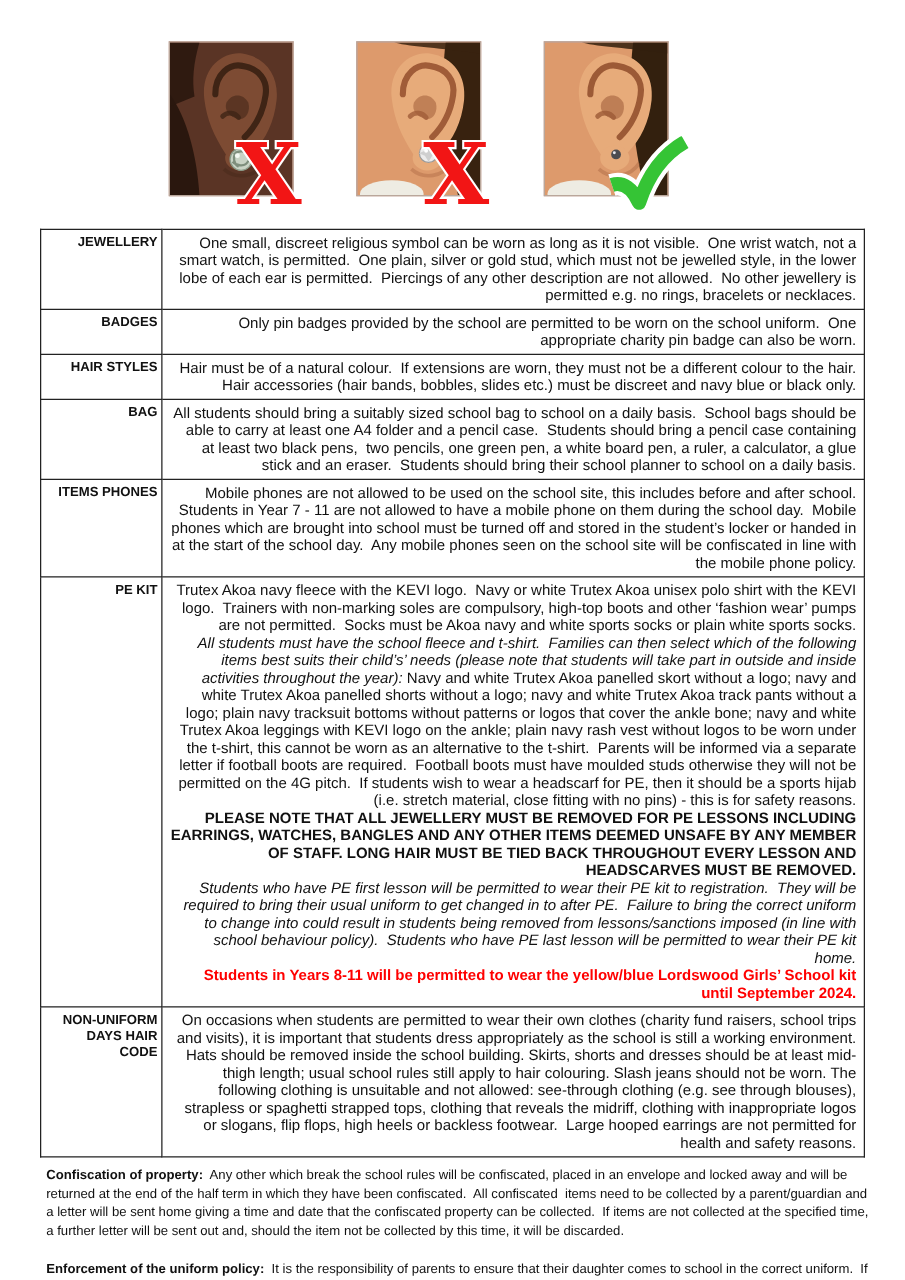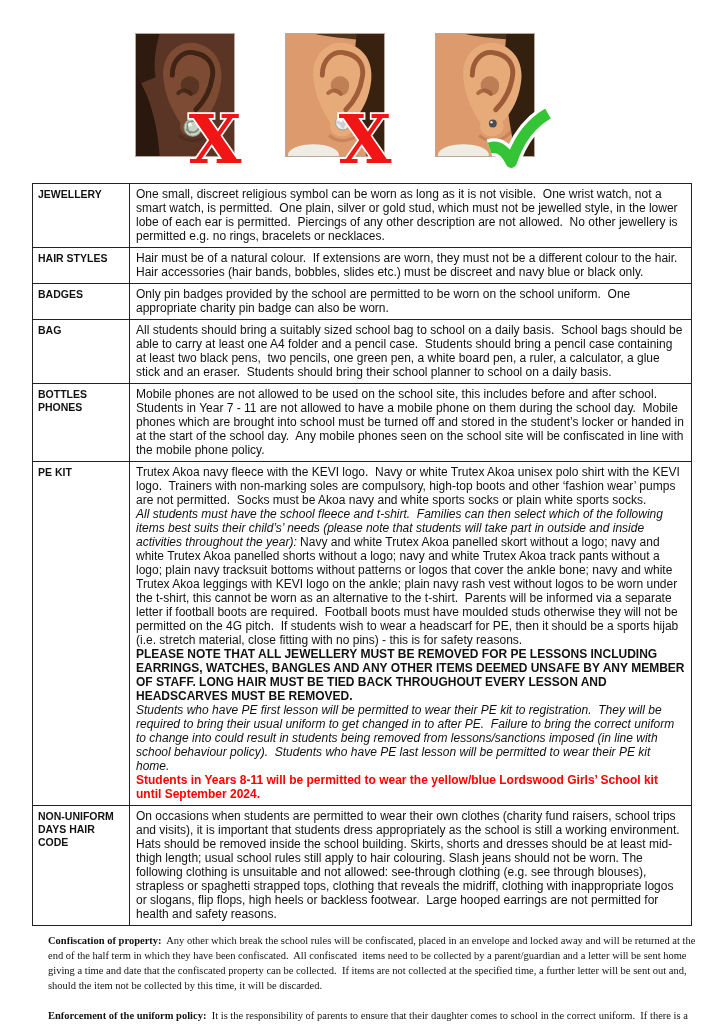--- a/index.html
+++ b/index.html
@@ -9,31 +9,31 @@
     position:relative;
   }
   
   .ear-row{display:flex;gap:50px;margin:33px 0 0 135px;}
   .ear-fig{position:relative;width:100px;height:124px;box-sizing:border-box;border:1px solid #b9a79b;background:#c98;}
   .ear-fig svg.photo{display:block;width:100%;height:100%;}
   .mark{position:absolute;pointer-events:none;}
   .mark.x{width:58px;height:68px;right:-10px;bottom:-19px;}
   .mark.check{width:70px;height:60px;right:-19px;bottom:-13px;}
   
-  table.rules{border-collapse:collapse;margin:26px 0 0 32px;width:660px;table-layout:fixed;border:1.5px solid #222;}
+  table.rules{border-collapse:collapse;margin:26px 0 0 32px;width:660px;table-layout:fixed;border:1.5px solid #222;text-align:right;}
   table.rules td{border:1px solid #222;vertical-align:top;}
   td.label{width:88px;font-weight:bold;font-size:10.5px;line-height:13px;padding:4px 3px 4px 5px;letter-spacing:0;}
   td.content{font-size:12px;line-height:14px;padding:3px 6px 4px 6px;white-space:pre-wrap;}
   .seg.n{}
   .seg.b{font-weight:bold;}
   .seg.i{font-style:italic;margin-top:36px;}
   .seg.rb{font-weight:bold;color:var(--alert-red,#ff0000);}
   
   .paras{margin:7px 22px 0 32px;font-size:10.5px;line-height:15px;}
-  .para{white-space:pre-wrap;margin:0 0 15px 16px;font-family:Liberation Serif, serif;}
+  .para{white-space:pre-wrap;margin:0 0 15px 5px;}
 </style>
 </head>
 <body>
 
 <div class="ear-row">
     <div class="ear-fig">
       <svg class="photo" viewBox="0 0 100 124" preserveAspectRatio="none">
     <rect width="100" height="124" fill="#5a3425"></rect>
     <path d="M0 42 C14 62 22 92 24 124 H0 Z" fill="#2a170e"></path>
             <path d="M0 0 H24 C19 18 18 30 20 44 L0 52 Z" fill="#2a170e" opacity=".9"></path>
@@ -94,33 +94,33 @@
     </div>
   </div>
 
 <table class="rules">
   <tbody>
       <tr>
         <td class="label">JEWELLERY</td>
         <td class="content"><span class="seg n">One small, discreet religious symbol can be worn as long as it is not visible.  One wrist watch, not a smart watch, is permitted.  One plain, silver or gold stud, which must not be jewelled style, in the lower lobe of each ear is permitted.  Piercings of any other description are not allowed.  No other jewellery is permitted e.g. no rings, bracelets or necklaces.</span></td>
       </tr>
       <tr>
+        <td class="label">BADGES</td>
+        <td class="content"><span class="seg n">Only pin badges provided by the school are permitted to be worn on the school uniform.  One appropriate charity pin badge can also be worn.</span></td>
+      </tr>
+      <tr>
         <td class="label">HAIR STYLES</td>
         <td class="content"><span class="seg n">Hair must be of a natural colour.  If extensions are worn, they must not be a different colour to the hair.  Hair accessories (hair bands, bobbles, slides etc.) must be discreet and navy blue or black only.</span></td>
-      </tr>
-      <tr>
-        <td class="label">BADGES</td>
-        <td class="content"><span class="seg n">Only pin badges provided by the school are permitted to be worn on the school uniform.  One appropriate charity pin badge can also be worn.</span></td>
       </tr>
       <tr>
         <td class="label">BAG</td>
         <td class="content"><span class="seg n">All students should bring a suitably sized school bag to school on a daily basis.  School bags should be able to carry at least one A4 folder and a pencil case.  Students should bring a pencil case containing at least two black pens,  two pencils, one green pen, a white board pen, a ruler, a calculator, a glue stick and an eraser.  Students should bring their school planner to school on a daily basis.</span></td>
       </tr>
       <tr>
-        <td class="label">BOTTLES PHONES</td>
+        <td class="label">ITEMS PHONES</td>
         <td class="content"><span class="seg n">Mobile phones are not allowed to be used on the school site, this includes before and after school.  Students in Year 7 - 11 are not allowed to have a mobile phone on them during the school day.  Mobile phones which are brought into school must be turned off and stored in the student’s locker or handed in at the start of the school day.  Any mobile phones seen on the school site will be confiscated in line with the mobile phone policy.</span></td>
       </tr>
       <tr>
         <td class="label">PE KIT</td>
         <td class="content"><span class="seg n">Trutex Akoa navy fleece with the KEVI logo.  Navy or white Trutex Akoa unisex polo shirt with the KEVI logo.  Trainers with non-marking soles are compulsory, high-top boots and other ‘fashion wear’ pumps are not permitted.  Socks must be Akoa navy and white sports socks or plain white sports socks.
 </span><span class="seg i">All students must have the school fleece and t-shirt.  Families can then select which of the following items best suits their child’s’ needs (please note that students will take part in outside and inside activities throughout the year): </span><span class="seg n">Navy and white Trutex Akoa panelled skort without a logo; navy and white Trutex Akoa panelled shorts without a logo; navy and white Trutex Akoa track pants without a logo; plain navy tracksuit bottoms without patterns or logos that cover the ankle bone; navy and white Trutex Akoa leggings with KEVI logo on the ankle; plain navy rash vest without logos to be worn under the t-shirt, this cannot be worn as an alternative to the t-shirt.  Parents will be informed via a separate letter if football boots are required.  Football boots must have moulded studs otherwise they will not be permitted on the 4G pitch.  If students wish to wear a headscarf for PE, then it should be a sports hijab (i.e. stretch material, close fitting with no pins) - this is for safety reasons.
 </span><span class="seg b">PLEASE NOTE THAT ALL JEWELLERY MUST BE REMOVED FOR PE LESSONS INCLUDING EARRINGS, WATCHES, BANGLES AND ANY OTHER ITEMS DEEMED UNSAFE BY ANY MEMBER OF STAFF. LONG HAIR MUST BE TIED BACK THROUGHOUT EVERY LESSON AND HEADSCARVES MUST BE REMOVED.
 </span><span class="seg i">Students who have PE first lesson will be permitted to wear their PE kit to registration.  They will be required to bring their usual uniform to get changed in to after PE.  Failure to bring the correct uniform to change into could result in students being removed from lessons/sanctions imposed (in line with school behaviour policy).  Students who have PE last lesson will be permitted to wear their PE kit home.
 </span><span class="seg rb">Students in Years 8-11 will be permitted to wear the yellow/blue Lordswood Girls’ School kit until September 2024.</span></td>
       </tr>

